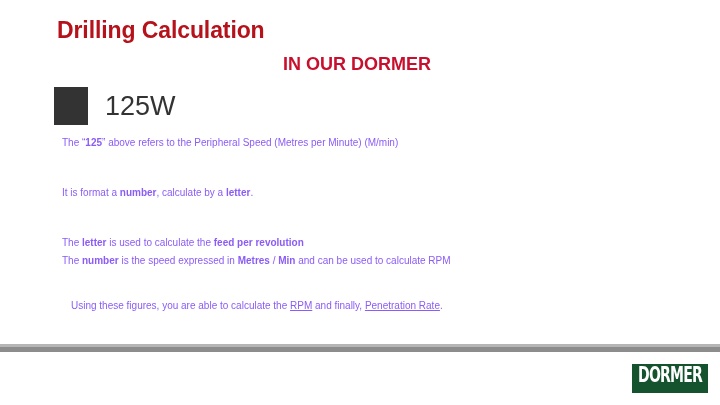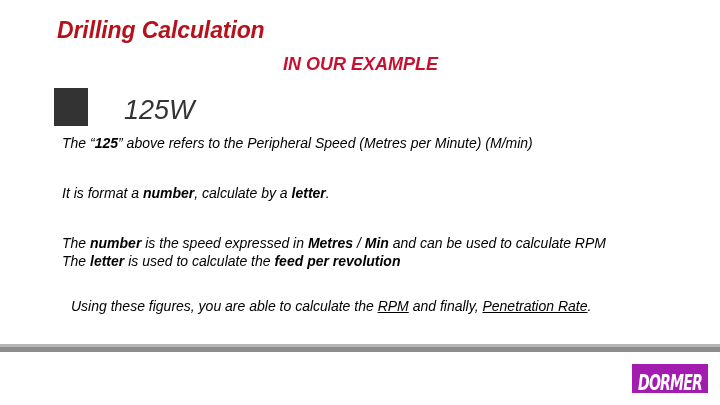--- a/index.html
+++ b/index.html
@@ -9,21 +9,20 @@
       height: 405px;
       overflow: hidden;
       background: #ffffff;
       font-family: "Liberation Sans", sans-serif;
     }
     .slide {
       position: relative;
       width: 720px;
       height: 405px;
       background: #ffffff;
-      font-style: italic;
     }
     .title {
       position: absolute;
       left: 57px;
       top: 17px;
       font-size: 23px;
       font-weight: bold;
       color: #b5121b;
       margin: 0;
       letter-spacing: -0.1px;
@@ -36,41 +35,40 @@
       font-weight: bold;
       color: #c8102e;
       margin: 0;
     }
     .code-row {
       position: absolute;
       left: 54px;
       top: 86px;
       height: 40px;
       display: flex;
-      align-items: flex-end;
-      gap: 19px;
+      align-items: center;
     }
     .bullet-square {
       width: 34px;
       height: 38px;
       background: #333333;
       display: inline-block;
     }
     .code-text {
       margin-left: 17px;
       font-size: 27px;
       color: #333333;
       font-weight: normal;
     }
     .para {
       position: absolute;
       left: 62px;
-      font-size: 14px;
+      font-size: 10px;
       line-height: 18px;
-      color: #000000;
+      color: #8b5cf6;
       margin: 0;
       white-space: nowrap;
     }
     .para b { font-weight: bold; }
     .p1 { top: 134px; }
     .p2 { top: 184px; }
     .p3 { top: 234px; }
     .p4 { top: 297px; left: 63px; margin-left: 8px; }
     .underline { text-decoration: underline; }
     .divider {
@@ -80,58 +78,58 @@
       width: 720px;
       height: 8px;
       background: linear-gradient(to bottom, #b5b5b5 0px, #b5b5b5 3px, #8c8c8c 3px, #8c8c8c 8px);
     }
     .logo {
       position: absolute;
       left: 632px;
       top: 364px;
       width: 76px;
       height: 29px;
-      background: #a21caf;
+      background: #14532d;
       display: flex;
-      align-items: flex-end;
+      align-items: flex-start;
       justify-content: center;
     }
     .logo-text {
       color: #ffffff;
       font-family: "DejaVu Sans", sans-serif;
       font-weight: bold;
       font-size: 18px;
       letter-spacing: -1px;
       transform: scaleX(0.78) scaleY(1.15);
       display: inline-block;
     }
   </style>
 </head>
 <body>
 
 <div class="slide">
   <h1 class="title">Drilling Calculation</h1>
-  <h2 class="subtitle">IN OUR EXAMPLE</h2>
+  <h2 class="subtitle">IN OUR DORMER</h2>
 
   <div class="code-row">
     <span class="bullet-square"></span>
     <span class="code-text">125W</span>
   </div>
 
   <div class="para p1">
     <div><span>The “</span><b>125</b><span>” above refers to the Peripheral Speed (Metres per Minute)  (M/min)</span></div>
   </div>
 
   <div class="para p2">
     <div><span>It is format a </span><b>number</b><span>, calculate by a </span><b>letter</b><span>.</span></div>
   </div>
 
   <div class="para p3">
+    <div><span>The </span><b>letter</b><span> is used to calculate the </span><b>feed per revolution</b></div>
     <div><span>The </span><b>number</b><span> is the speed expressed in </span><b>Metres</b><span> / </span><b>Min</b><span> and can be used to calculate RPM</span></div>
-    <div><span>The </span><b>letter</b><span> is used to calculate the </span><b>feed per revolution</b></div>
   </div>
 
   <div class="para p4">
     <span>Using these figures, you are able to calculate the </span><span class="underline">RPM</span><span> and finally, </span><span class="underline">Penetration Rate</span><span>.</span>
   </div>
 
   <div class="divider"></div>
 
   <div class="logo">
     <span class="logo-text">DORMER</span>

